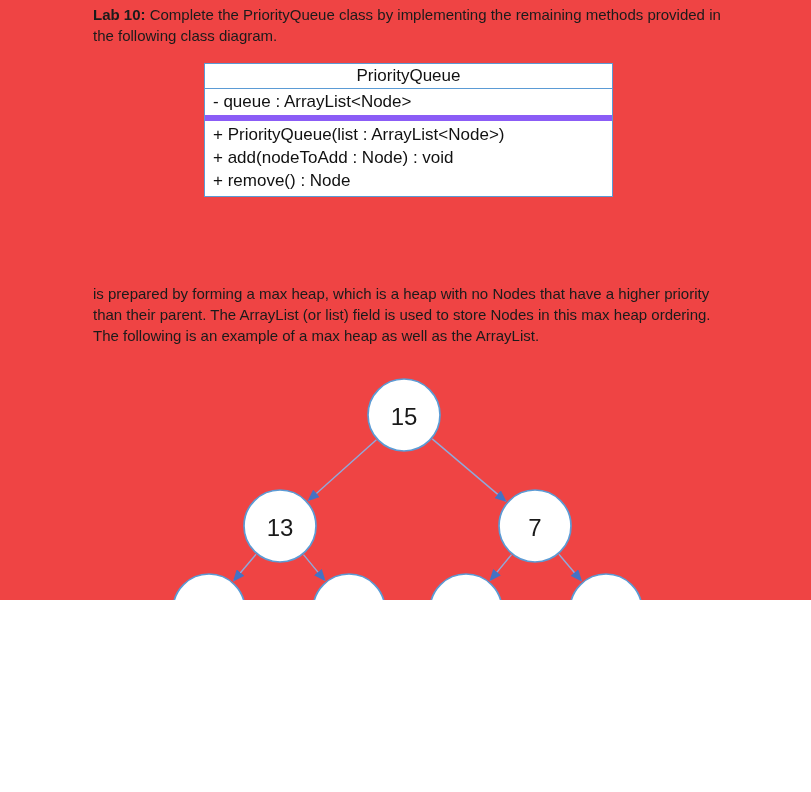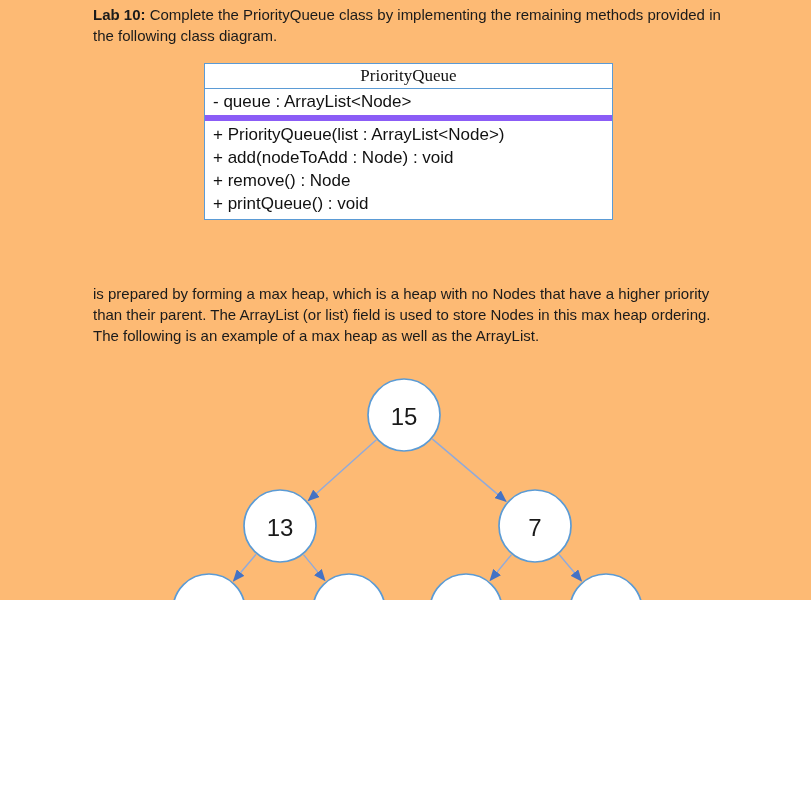--- a/index.html
+++ b/index.html
@@ -1,19 +1,19 @@
 <!DOCTYPE html>
 <html><head>
 <meta charset="utf-8">
 <style>
   html,body{margin:0;padding:0;background:#fff;}
   .page{
     position:relative;
     width:811px;height:600px;
-    background:#fdba74;
+    background:#ef4444;
     overflow:hidden;
     font-family:"Liberation Sans", sans-serif;
     color:#1b1b1b;
   }
   
   .para{
     position:absolute;
     left:93px;
     font-size:15px;
     line-height:21px;
@@ -32,21 +32,20 @@
     border:1px solid #5B9BD5;
     box-sizing:border-box;
     font-size:17px;
     color:#111;
   }
   .uml-title{
     text-align:center;
     line-height:24px;
     height:24px;
     border-bottom:1px solid #5B9BD5;
-    font-family:Liberation Serif, serif;
   }
   .uml-fields{
     border-bottom:6px solid #8b5cf6;
     padding:1px 8px 2px 8px;
   }
   .uml-methods{
     padding:2px 8px 4px 8px;
   }
   .uml-row{
     line-height:23px;
@@ -110,21 +109,20 @@
 
   <div class="uml">
     <div class="uml-title">PriorityQueue</div>
     <div class="uml-fields">
         <div class="uml-row">- queue : ArrayList&lt;Node&gt;</div>
       </div>
     <div class="uml-methods">
         <div class="uml-row">+ PriorityQueue(list : ArrayList&lt;Node&gt;)</div>
         <div class="uml-row">+ add(nodeToAdd : Node) : void</div>
         <div class="uml-row">+ remove() : Node</div>
-        <div class="uml-row">+ printQueue() : void</div>
       </div>
   </div>
 
   <div class="para para-heapify">
     <div>is prepared by forming a max heap, which is a heap with no Nodes that have a higher priority</div>
     <div>than their parent. The ArrayList (or list) field is used to store Nodes in this max heap ordering.</div>
     <div>The following is an example of a max heap as well as the ArrayList.</div>
   </div>
 
   <svg class="tree-svg" viewBox="0 0 811 660">

